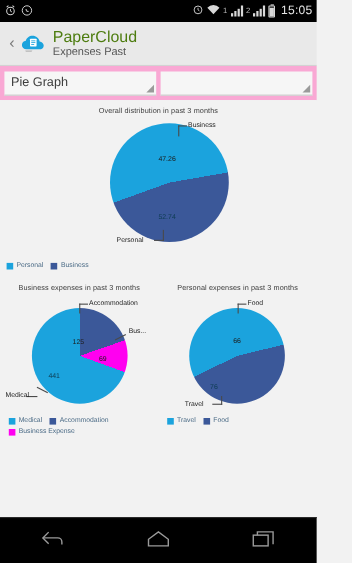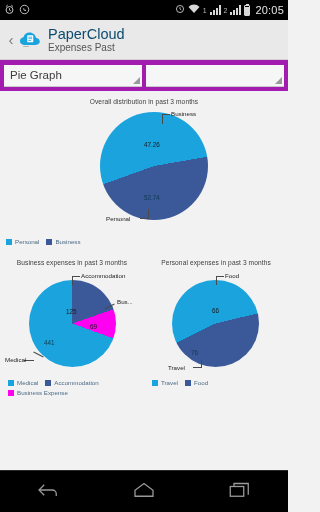--- a/index.html
+++ b/index.html
@@ -34,26 +34,26 @@
 
   
   .actionbar{
     height:40px;width:288px;background:#e9e9e9;
     display:flex;align-items:center;padding:0 6px;
     border-bottom:1px solid #d2d2d2;
   }
   .back-chevron{font-size:15px;color:#7a7a7a;width:10px;text-align:center;}
   .app-logo{width:26px;height:26px;margin:0 5px 0 1px;flex:none;}
   .titles{display:flex;flex-direction:column;justify-content:center;line-height:1.12;}
-  .app-title{font-size:14.5px;color:#0c4a6e;font-weight:400;}
+  .app-title{font-size:14.5px;color:#4d7c0f;font-weight:400;}
   .app-sub{font-size:10px;color:#555;}
 
   
   .spinner-row{
-    display:flex;width:288px;background:#a21caf;
+    display:flex;width:288px;background:#f9a8d4;
     padding:5px 4px 4px 4px;gap:4px;
   }
   .spinner{
     flex:1;background:#f6f6f6;border-bottom:1px solid #c9c9c9;
     position:relative;padding:4px 14px 5px 6px;
     font-size:11.5px;color:#3c3c3c;
   }
   .spinner .caret{
     position:absolute;right:2px;bottom:2px;
     width:0;height:0;border-left:7px solid transparent;border-bottom:7px solid #9a9a9a;
@@ -134,21 +134,21 @@
         <i></i>
       </span>
     <span class="sig-num">2</span>
     <span class="bars">
         <i></i>
         <i></i>
         <i></i>
         <i></i>
       </span>
     <span class="batt"></span>
-    <span class="sb-time">20:05</span>
+    <span class="sb-time">15:05</span>
   </div>
 </div>
 
 <div class="actionbar">
   <span class="back-chevron">‹</span>
   <span class="app-logo">
     <svg width="26" height="26" viewBox="0 0 48 48">
       <path d="M13 33c-4.4 0-7.6-3.2-7.6-7.2 0-3.7 2.8-6.8 6.5-7.1C13.2 13.5 17.7 10 23.2 10c6 0 11 4.2 11.9 9.7 4 .5 6.9 3.6 6.9 7.2 0 4-3.4 6.1-7.5 6.1z" fill="#1ba3dd"></path>
       <rect x="19" y="15" width="11" height="13" rx="1" fill="#fff"></rect>
       <rect x="21" y="18" width="7" height="1.4" fill="#1ba3dd"></rect>

